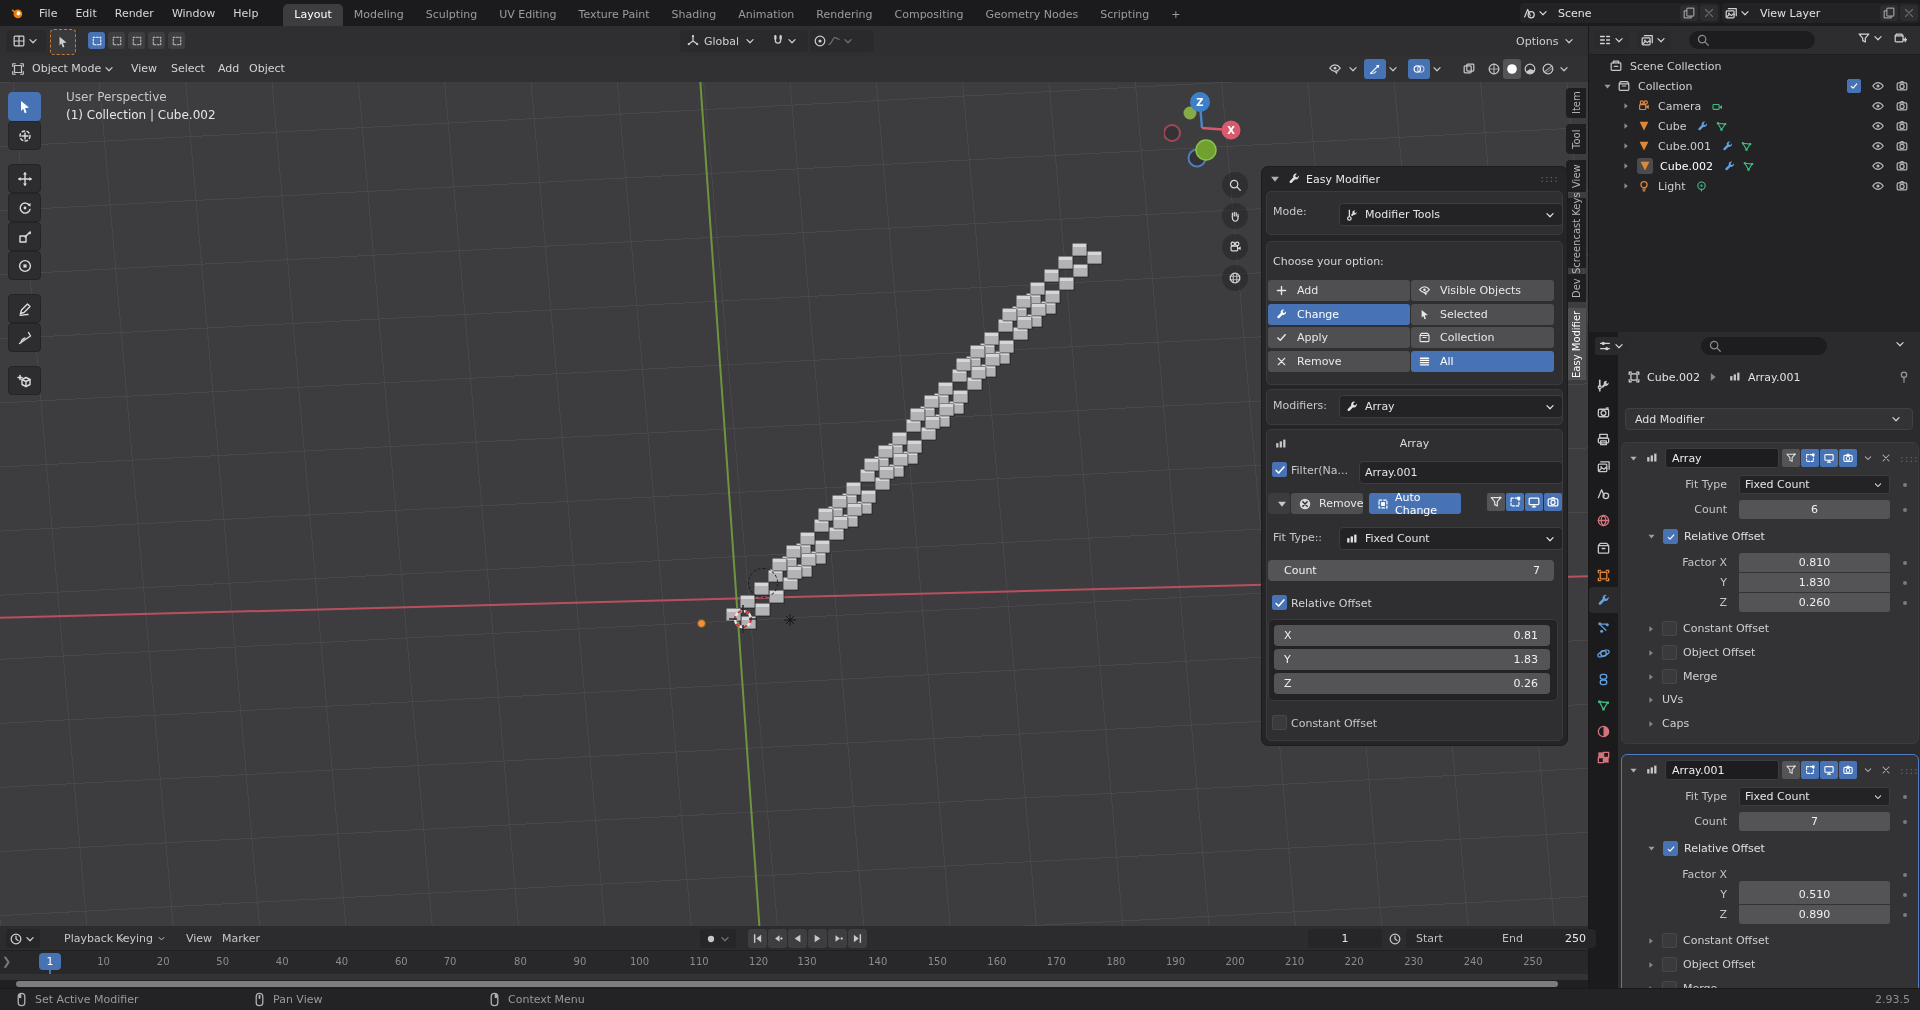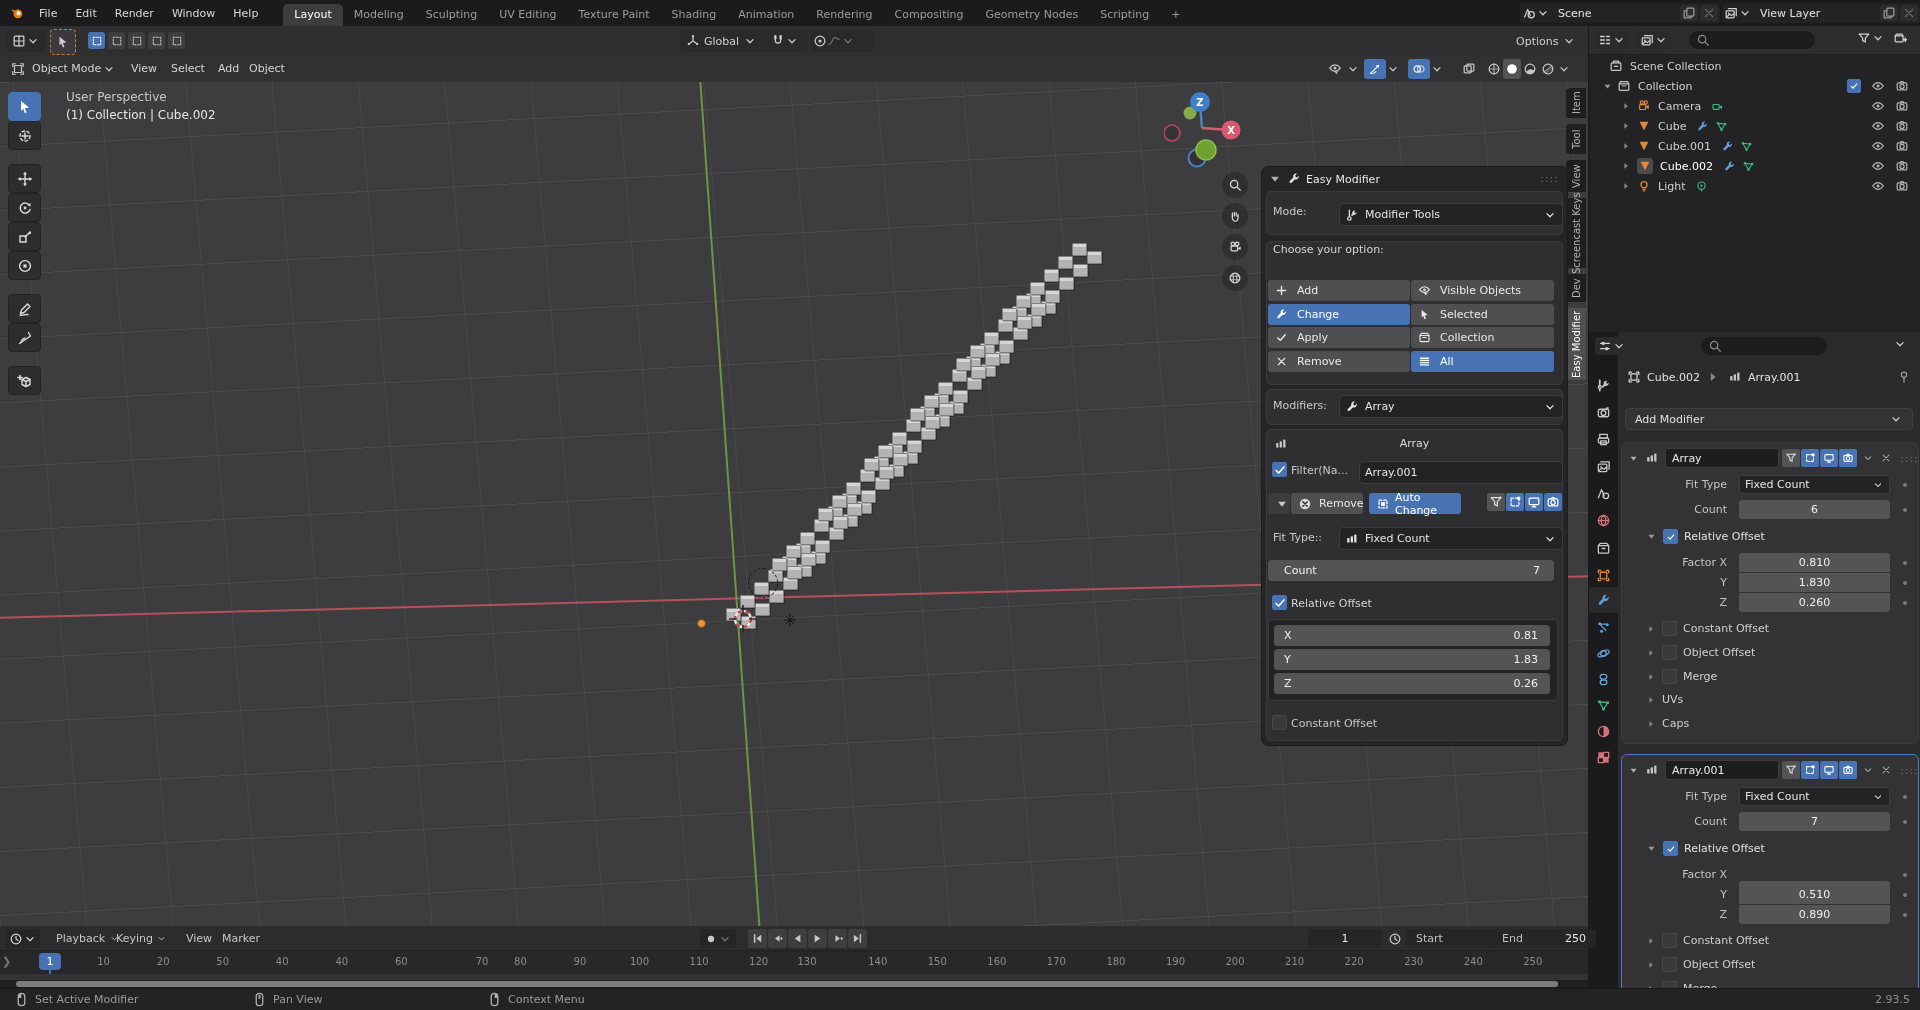--- a/index.html
+++ b/index.html
@@ -636,21 +636,21 @@
           </span>
         <span style="flex:1;padding-left:6px">Modifier Tools</span>
         <span>
             <svg class="ic" style="width:14px;height:14px;" viewBox="0 0 16 16">
               <polyline points="4.5,6.5 8,10 11.5,6.5"></polyline>
             </svg>
           </span>
       </div>
 
       <div class="em-box" style="top:74px;height:142px"></div>
-      <span class="abs" style="left:11px;top:76px;color:#d4d4d6">Choose your option:</span>
+      <span class="abs" style="left:11px;top:88px;color:#d4d4d6">Choose your option:</span>
       <div id="em-actions">
           <div class="em-grid-btn" style="left:6px;top:113px;width:128px">
             <svg class="ic" style="width:13px;height:13px;" viewBox="0 0 16 16">
               <path d="M8 3v10M3 8h10" stroke-width="1.7"></path>
             </svg>
             <span style="padding-left:9px">Add</span>
           </div>
           <div class="em-grid-btn sel" style="left:6px;top:136.5px;width:128px">
             <svg class="ic" style="width:13px;height:13px;" viewBox="0 0 16 16">
               <path class="f" d="M13.4 4.1a3.3 3.3 0 0 1-4.2 4.2l-3.9 3.9a1.45 1.45 0 0 1-2.05-2.05l3.9-3.9a3.3 3.3 0 0 1 4.2-4.2L9.4 4l.45 1.75L11.6 6.2z"></path>
@@ -1556,21 +1556,21 @@
             <circle cx="8" cy="8" r="5.5"></circle>
             <path d="M8 4.8V8l2.4 1.6"></path>
           </svg>
         </span>
         <span>
           <svg class="ic" style="width:14px;height:14px;" viewBox="0 0 16 16">
             <polyline points="4.5,6.5 8,10 11.5,6.5"></polyline>
           </svg>
         </span>
     </div>
-    <span id="tl-menus"><span class="tl-btn" style="left:56px;width:auto">Playback&nbsp;<svg class="ic" style="width:11px;height:11px;" viewBox="0 0 16 16">
+    <span id="tl-menus"><span class="tl-btn" style="left:64px;width:auto">Playback&nbsp;<svg class="ic" style="width:11px;height:11px;" viewBox="0 0 16 16">
             <polyline points="4.5,6.5 8,10 11.5,6.5"></polyline>
           </svg></span><span class="tl-btn" style="left:116px;width:auto">Keying&nbsp;<svg class="ic" style="width:11px;height:11px;" viewBox="0 0 16 16">
             <polyline points="4.5,6.5 8,10 11.5,6.5"></polyline>
           </svg></span><span class="tl-btn" style="left:186px;width:auto">View</span><span class="tl-btn" style="left:222px;width:auto">Marker</span></span>
     <div class="tl-btn" style="left:700px;width:36px;background:#262628;border-radius:3px">
       <span>
           <svg class="ic" style="width:14px;height:14px;" viewBox="0 0 16 16">
             <circle class="f" cx="8" cy="8" r="3.6"></circle>
           </svg>
         </span>
@@ -1630,21 +1630,21 @@
     </div>
     <div id="ruler">
       <span style="position:absolute;left:2px;top:4px;color:#7a7a7c">❯</span>
       <div id="ticks">
           <span class="tick" style="left:103.595px">10</span>
           <span class="tick" style="left:163.14499999999998px">20</span>
           <span class="tick" style="left:222.695px">50</span>
           <span class="tick" style="left:282.245px">40</span>
           <span class="tick" style="left:341.795px">40</span>
           <span class="tick" style="left:401.345px">60</span>
-          <span class="tick" style="left:482px">70</span>
+          <span class="tick" style="left:450px">70</span>
           <span class="tick" style="left:520.4449999999999px">80</span>
           <span class="tick" style="left:579.995px">90</span>
           <span class="tick" style="left:639.545px">100</span>
           <span class="tick" style="left:699.095px">110</span>
           <span class="tick" style="left:758.645px">120</span>
           <span class="tick" style="left:807px">130</span>
           <span class="tick" style="left:877.745px">140</span>
           <span class="tick" style="left:937.295px">150</span>
           <span class="tick" style="left:996.845px">160</span>
           <span class="tick" style="left:1056.395px">170</span>

